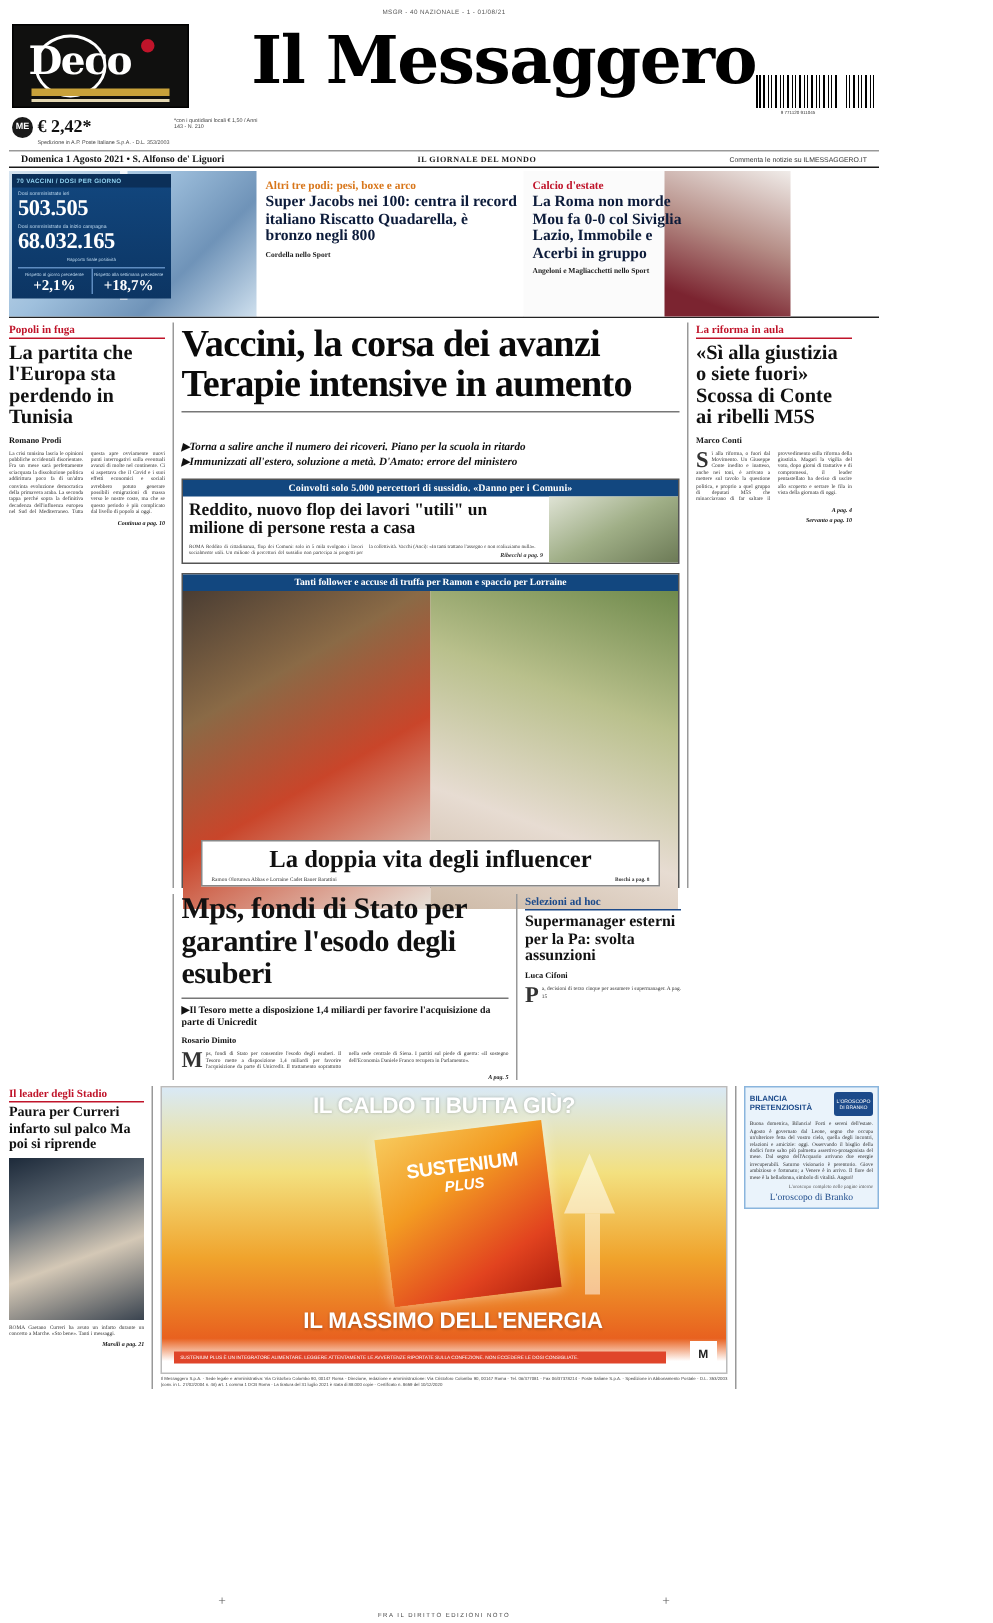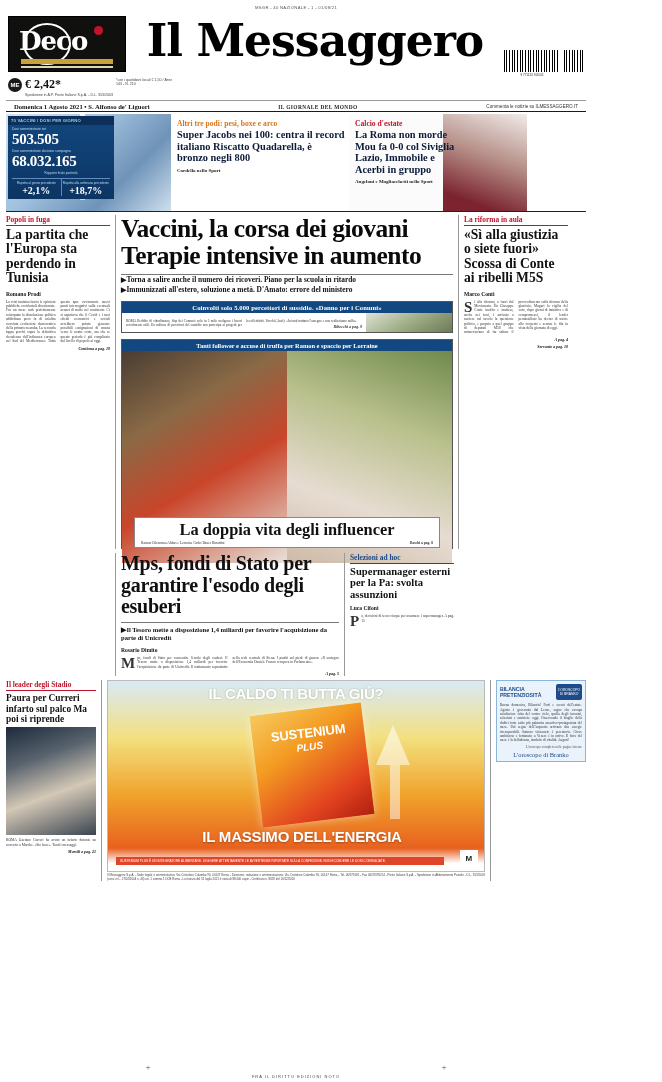--- a/index.html
+++ b/index.html
@@ -11,21 +11,21 @@
 
   
   .masthead{display:flex;align-items:flex-start;justify-content:space-between;padding:2px 8px 0 8px;height:62px;}
   .deco-logo{width:118px;height:56px;background:#10100f;position:relative;border:1px solid #000;box-sizing:border-box;}
   .deco-logo .ring{position:absolute;left:14px;top:6px;width:44px;height:38px;border:2px solid #fff;border-radius:50%;}
   .deco-logo .word{position:absolute;left:10px;top:9px;width:100px;color:#fff;font-family:"DejaVu Serif",serif;font-weight:bold;font-size:26px;letter-spacing:-1px;line-height:30px;}
   .deco-logo .dot{position:absolute;right:22px;top:9px;width:9px;height:9px;background:#c0142a;border-radius:50%;}
   .deco-logo .bar{position:absolute;left:12px;bottom:7px;width:92px;height:5px;background:#c8a13a;}
   .deco-logo .bar2{position:absolute;left:12px;bottom:3px;width:92px;height:2px;background:#e2d6b0;}
 
-  .title-wrap{flex:1;text-align:center;padding-top:2px;}
+  .title-wrap{flex:1;text-align:right;padding-top:2px;}
   .title-main{font-family:"DejaVu Serif",serif;font-weight:bold;font-size:44px;line-height:46px;letter-spacing:-1px;color:#000;}
   .title-sub{font-family:"Liberation Serif",serif;font-style:italic;font-size:8px;letter-spacing:2px;margin-top:7px;color:#1a1a1a;}
 
   .barcodes{display:flex;gap:4px;align-items:flex-start;padding-top:34px;}
   .bc{height:22px;background:repeating-linear-gradient(90deg,#000 0 1px,#fff 1px 2px,#000 2px 3px,#fff 3px 5px,#000 5px 6px,#fff 6px 8px);}
   .bc.big{width:56px;} .bc.small{width:20px;}
   .bc-txt{font-size:3px;text-align:center;color:#333;margin-top:1px;font-family:"Liberation Sans",sans-serif;}
 
   
   .inforow{display:flex;align-items:flex-start;justify-content:space-between;padding:0 8px;}
@@ -73,21 +73,21 @@
   .sec-kicker{color:#c0142a;font-weight:bold;font-size:7.4px;font-family:"Liberation Serif",serif;border-bottom:.6px solid #c0142a;padding-bottom:1px;margin-bottom:2px;}
   .sec-kicker.blue{color:#1c4a8a;border-bottom-color:#1c4a8a;}
   .col-head{font-family:"Liberation Serif",serif;font-weight:bold;font-size:13.6px;line-height:14.4px;color:#111;}
   .byline{font-size:5.6px;font-weight:bold;margin-top:5px;font-family:"Liberation Serif",serif;}
   .body-col{column-count:2;column-gap:5px;font-size:3.6px;line-height:4.4px;text-align:justify;color:#333;margin-top:3px;font-family:"Liberation Serif",serif;}
   .body-col.one{column-count:1;}
   .dropcap{float:left;font-size:15px;line-height:12px;font-weight:bold;padding:1px 2px 0 0;font-family:"Liberation Serif",serif;}
   .cont-note{font-size:4px;font-style:italic;text-align:right;font-weight:bold;margin-top:2px;}
 
   .lede{font-family:"Liberation Serif",serif;font-weight:bold;font-size:25.5px;line-height:27px;letter-spacing:-.5px;color:#0a0a0a;}
-  .summ{margin-top:5px;border-top:.6px solid #777;padding-top:0;}
+  .summ{margin-top:5px;border-top:.6px solid #777;padding-top:18px;font-style:italic;}
   .summ div{font-size:7.4px;line-height:9.4px;font-weight:bold;font-family:"Liberation Serif",serif;}
   .arrow{color:#111;font-size:7px;}
 
   .blkband{background:#12477f;color:#fff;font-size:6.6px;font-weight:bold;padding:2px 4px;font-family:"Liberation Serif",serif;text-align:center;letter-spacing:.1px;}
   .box{border:.8px solid #555;margin-top:5px;}
   .box-inner{display:flex;}
   .box-txt{flex:1;padding:3px 4px;}
   .box-head{font-family:"Liberation Serif",serif;font-weight:bold;font-size:11.6px;line-height:12.6px;}
   .box-photo{width:86px;background:linear-gradient(150deg,#dfe3d5,#9fae86 50%,#6c7a56);}
   .tiny2{column-count:2;column-gap:4px;font-size:3.4px;line-height:4.1px;text-align:justify;color:#333;margin-top:3px;font-family:"Liberation Serif",serif;}
@@ -232,31 +232,32 @@
 
     <div class="colL">
       <div class="sec-kicker">Popoli in fuga</div>
       <div class="col-head">La partita che l'Europa sta perdendo in Tunisia</div>
       <div class="byline">Romano Prodi</div>
       <div class="body-col">La crisi tunisina lascia le opinioni pubbliche occidentali disorientate. Fra un mese sarà perfettamente sciacquata la dissoluzione politica addirittura poco fa di un'altra convinta evoluzione democratica della primavera araba. La seconda tappa perché sopra la definitiva decadenza dell'influenza europea nel Sud del Mediterraneo. Tutta questa apre ovviamente nuovi punti interrogativi sulla eventuali avanzi di molte nel continente. Ci si aspettava che il Covid e i suoi effetti economici e sociali avrebbero potuto generare possibili emigrazioni di massa verso le nostre coste, ma che se questo periodo è più complicato dal livello di popolo ai oggi.</div>
       <div class="cont-note">Continua a pag. 10</div>
     </div>
 
     <div class="colC">
-      <div class="lede">Vaccini, la corsa dei giovani</div>
+      <div class="lede">Vaccini, la corsa dei avanzi</div>
       <div class="lede">Terapie intensive in aumento</div>
       <div class="summ">
         <div><span class="arrow">▶</span><span>Torna a salire anche il numero dei ricoveri. Piano per la scuola in ritardo</span></div>
         <div><span class="arrow">▶</span><span>Immunizzati all'estero, soluzione a metà. D'Amato: errore del ministero</span></div>
       </div>
 
       <div class="box">
         <div class="blkband">Coinvolti solo 5.000 percettori di sussidio. «Danno per i Comuni»</div>
         <div class="box-inner">
           <div class="box-txt">
+            <div class="box-head">Reddito, nuovo flop dei lavori "utili" un milione di persone resta a casa</div>
             <div class="tiny2">
               <span>ROMA Reddito di cittadinanza, flop dei Comuni: solo in 5 mila svolgono i lavori socialmente utili. Un milione di percettori del sussidio non partecipa ai</span>
               <span>progetti per la collettività. Vacchi (Anci): «In tanti trattano l'assegno e non realizziamo nulla».</span>
               <div class="cont-note">Ribecchi a pag. 9</div>
             </div>
           </div>
           <div class="box-photo"></div>
         </div>
       </div>
 

